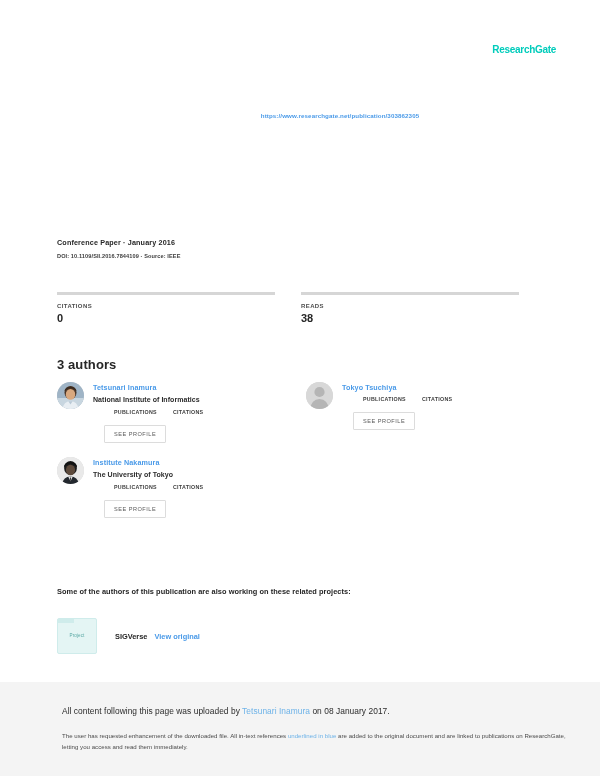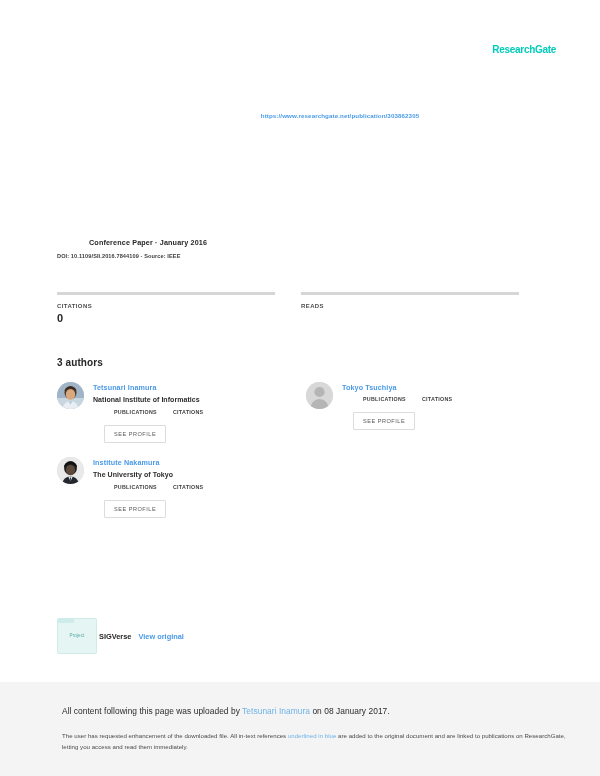--- a/index.html
+++ b/index.html
@@ -61,21 +61,20 @@
     position: absolute;
     left: 57px;
     top: 238px;
   }
   .meta-type {
     font-size: 7.2px;
     font-weight: bold;
     color: #262626;
     letter-spacing: 0.15px;
     margin-bottom: 6px;
-    margin-left: 32px;
   }
   .meta-doi {
     font-size: 5.6px;
     font-weight: bold;
     color: #3d3d3d;
     letter-spacing: 0.1px;
   }
 
   
   .stats {
@@ -106,21 +105,21 @@
     font-size: 11px;
     font-weight: bold;
     color: #262626;
   }
 
   
   .authors-heading {
     position: absolute;
     left: 57px;
     top: 357px;
-    font-size: 10px;
+    font-size: 13px;
     font-weight: bold;
     color: #262626;
     letter-spacing: 0.1px;
   }
 
   .authors-grid {
     position: absolute;
     left: 57px;
     top: 382px;
     width: 470px;
@@ -202,21 +201,21 @@
     font-weight: bold;
     color: #262626;
     letter-spacing: 0.05px;
   }
   .project-row {
     position: absolute;
     left: 57px;
     top: 618px;
     display: flex;
     align-items: center;
-    gap: 2px;
+    gap: 18px;
   }
   .project-card {
     width: 38px;
     height: 34px;
     background: #e4f5f4;
     border: 1px solid #cfeceb;
     border-radius: 2px;
     position: relative;
   }
   .project-card .tab {
@@ -296,20 +295,21 @@
 
   <div class="stats">
     <div class="stat-col">
       <div class="stat-rule"></div>
       <div class="stat-label">CITATIONS</div>
       <div class="stat-value">0</div>
     </div>
     <div class="stat-col">
       <div class="stat-rule"></div>
       <div class="stat-label">READS</div>
+      <div class="stat-value">38</div>
     </div>
   </div>
 
   <div class="authors-heading">3 authors</div>
 
   <div class="authors-grid">
 
     <div class="author-row">
 
       <div class="author">
@@ -379,20 +379,21 @@
           <div class="see-profile">SEE PROFILE</div>
         </div>
       </div>
 
       <div class="author empty"></div>
 
     </div>
 
   </div>
 
+  <div class="projects-heading">Some of the authors of this publication are also working on these related projects:</div>
 
   <div class="project-row">
     <div class="project-card">
       <div class="tab"></div>
       <div class="label">Project</div>
     </div>
     <div class="project-text">
       <span>SIGVerse</span>
       <a class="view-project" href="#">View original</a>
     </div>

